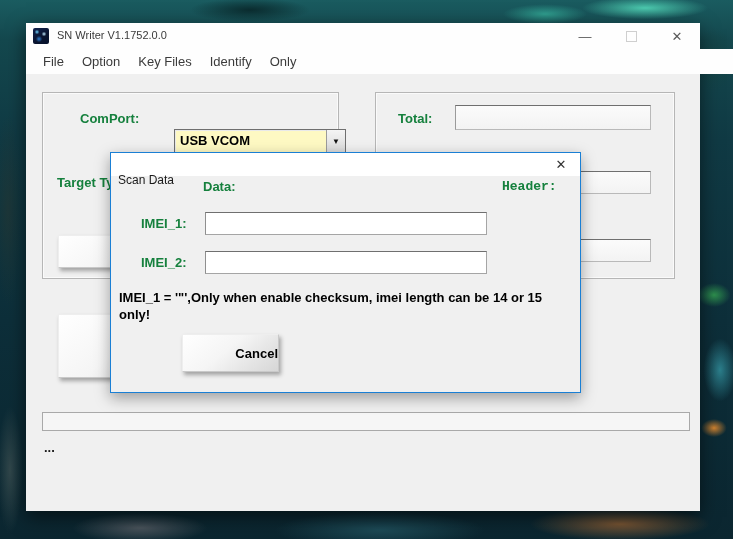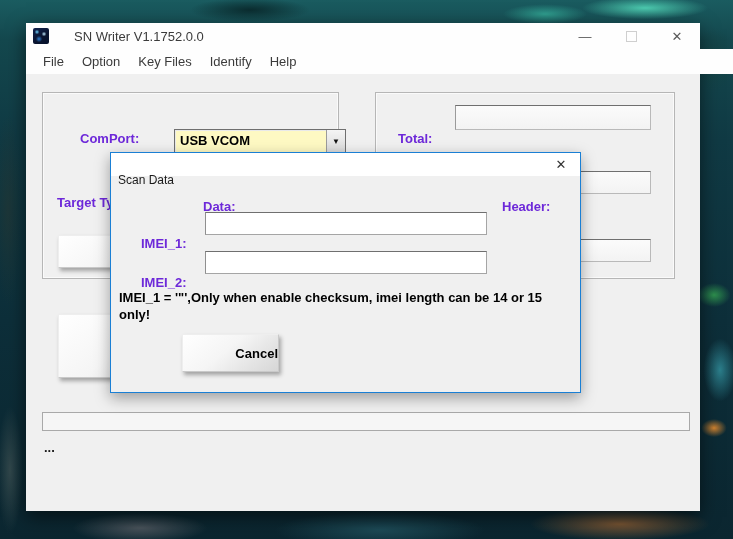--- a/index.html
+++ b/index.html
@@ -26,32 +26,32 @@
   
   #app{position:absolute;left:26px;top:23px;width:674px;height:488px;
     background:#f0f0f0;box-shadow:0 6px 18px rgba(0,0,0,.55);}
   #titlebar{position:absolute;left:0;top:0;width:674px;height:26px;background:#fefefe;}
   #appicon{position:absolute;left:7px;top:5px;width:16px;height:16px;border-radius:2px;
     background:
       radial-gradient(3px 3px at 4px 4px,  #6fd3ff 0%, rgba(0,0,0,0) 80%),
       radial-gradient(3px 3px at 11px 6px, #bfeaff 0%, rgba(0,0,0,0) 80%),
       radial-gradient(4px 4px at 6px 11px, #2f7fd0 0%, rgba(0,0,0,0) 80%),
       linear-gradient(145deg,#10224d 0%,#0a1530 60%,#04102a 100%);}
-  #apptitle{position:absolute;left:48px;top:6px;font-size:13px;color:#3b3b3b;white-space:nowrap;}
+  #apptitle{position:absolute;left:31px;top:6px;font-size:11px;color:#3b3b3b;white-space:nowrap;}
   #wincontrols{position:absolute;right:0;top:0;height:26px;display:flex;}
   .wc{width:46px;height:26px;display:flex;align-items:center;justify-content:center;
     color:#5a5a5a;font-size:13px;}
   .wc .sq{display:block;width:9px;height:9px;border:1px solid #cfcfcf;}
   #menubar{position:absolute;left:0;top:26px;width:722px;height:25px;background:#fefefe;
     display:flex;align-items:center;padding-left:8px;box-sizing:border-box;}
   .menu-item{font-size:13px;color:#3b3b3b;padding:3px 9px;}
 
   
   .groupbox{position:absolute;border:1px solid #b6b6b6;box-shadow:inset 0 0 0 1px #fafafa;}
-  .lbl{position:absolute;font-size:13px;font-weight:bold;color:#6d28d9;white-space:nowrap;margin-top:20px;}
+  .lbl{position:absolute;font-size:13px;font-weight:bold;color:#15803d;white-space:nowrap;}
   .field{position:absolute;background:linear-gradient(180deg,#fbfbfb,#f3f3f3);
     border:1px solid #b9b9b9;border-top-color:#6f6f6f;border-left-color:#9a9a9a;box-sizing:border-box;}
   input.textbox{position:absolute;background:#fff;border:1px solid #a5a5a5;
     border-top-color:#6f6f6f;border-left-color:#8f8f8f;box-sizing:border-box;
     font:bold 13px "Liberation Sans",sans-serif;padding:2px 4px;outline:none;}
 
   
   #combo{position:absolute;left:148px;top:106px;width:172px;height:25px;background:#fef9c3;
     border:1px solid #6f6f6f;box-shadow:inset 0 0 0 1px #e9e9e9;display:flex;box-sizing:border-box;}
   #combo-text{flex:1;font-size:13px;font-weight:bold;color:#000;padding:3px 0 0 5px;overflow:hidden;white-space:nowrap;}
@@ -71,21 +71,21 @@
   #statusdots{position:absolute;left:18px;top:417px;font-size:13px;font-weight:bold;color:#1a1a1a;}
 
   
   #dialog{position:absolute;left:110px;top:152px;width:471px;height:241px;
     background:#f0f0f0;border:1px solid #1a7fd4;box-shadow:0 5px 14px rgba(0,0,0,.35);box-sizing:border-box;}
   #dlg-titlebar{position:absolute;left:0;top:0;width:100%;height:23px;background:#ffffff;}
   #dlg-title{position:absolute;left:7px;top:4px;font-size:12px;color:#1a1a1a;margin-top:16px;}
   #dlg-close{position:absolute;right:4px;top:0;width:30px;height:23px;display:flex;
     align-items:center;justify-content:center;color:#333;font-size:13px;}
   #dlg-data-label{left:92px;top:26px;}
-  #dlg-header-label{left:391px;top:26px;}
+  #dlg-header-label{left:391px;top:26px;font-family:Liberation Mono, monospace;}
   #imei1-label{left:30px;top:63px;}
   #imei2-label{left:30px;top:102px;}
   #imei1-input{left:94px;top:59px;width:282px;height:23px;}
   #imei2-input{left:94px;top:98px;width:282px;height:23px;}
   #dlg-message{position:absolute;left:8px;top:136px;width:452px;
     font-size:13px;font-weight:bold;color:#000;line-height:17px;}
   #cancel-btn{left:71px;top:181px;width:97px;height:38px;}
   #ok-btn{left:291px;top:181px;width:97px;height:38px;}
 </style>
 </head>
@@ -109,21 +109,21 @@
           <span>✕</span>
         </div>
       </div>
     </div>
 
     <div id="menubar">
       <span class="menu-item">File</span>
       <span class="menu-item">Option</span>
       <span class="menu-item">Key Files</span>
       <span class="menu-item">Identify</span>
-      <span class="menu-item">Help</span>
+      <span class="menu-item">Only</span>
     </div>
 
     <div class="groupbox" style="left:16px;top:69px;width:295px;height:185px;"></div>
     <div class="lbl" style="left:54px;top:88px;">ComPort:</div>
     <div id="combo">
       <div id="combo-text">USB VCOM</div>
       <div id="combo-btn">
         <span class="arrow">▼</span>
       </div>
     </div>

